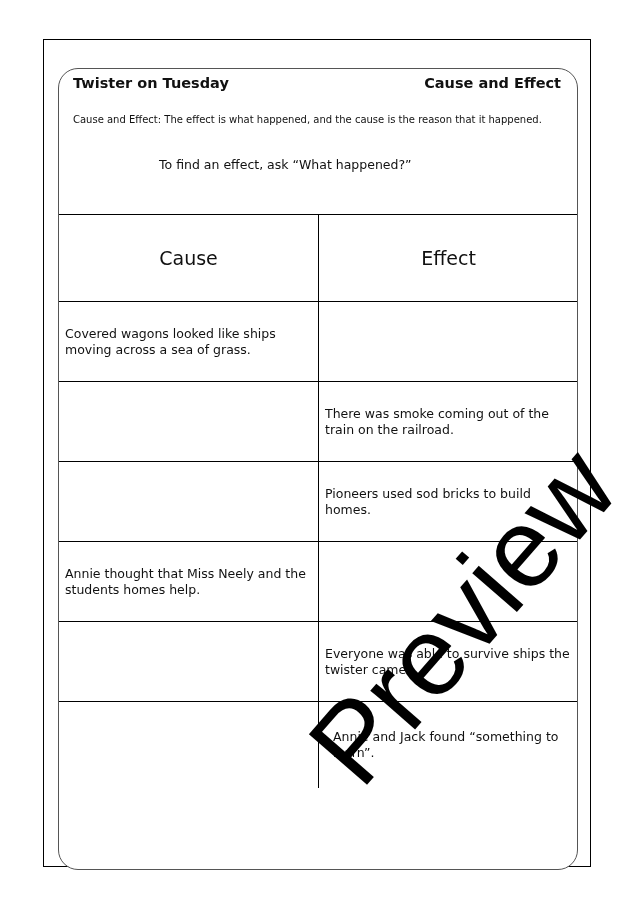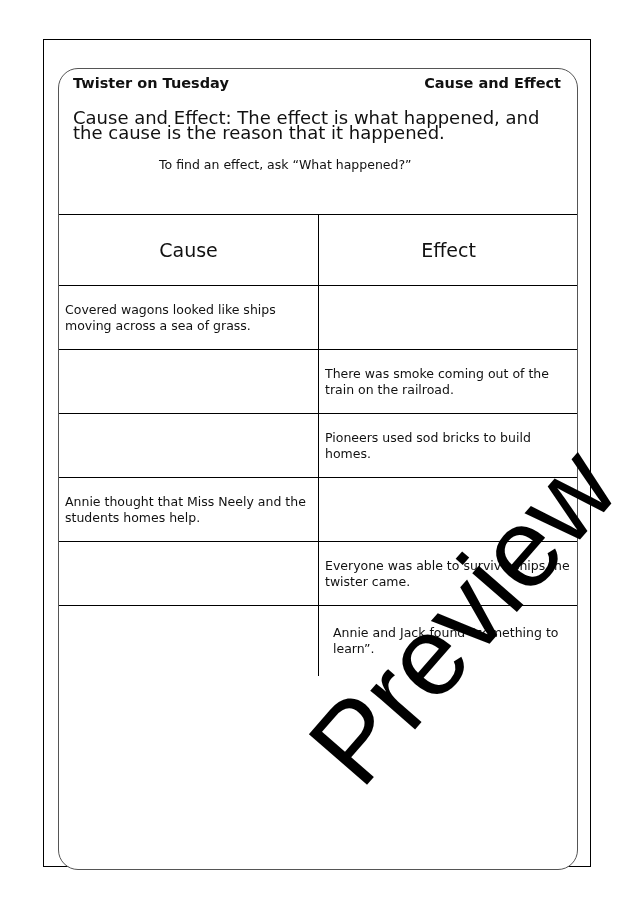--- a/index.html
+++ b/index.html
@@ -1,25 +1,25 @@
 <!DOCTYPE html>
 <html><head>
   <meta charset="utf-8">
   <style>
     html, body { margin: 0; padding: 0; background: #ffffff; }
     body { width: 638px; height: 909px; position: relative; overflow: hidden; font-family: "DejaVu Sans", sans-serif; color: #111; }
     .outer-frame { position: absolute; left: 43px; top: 39px; width: 548px; height: 828px; border: 1px solid #000; box-sizing: border-box; }
     .card { position: absolute; left: 58px; top: 68px; width: 520px; height: 802px; border: 1px solid #555; border-radius: 20px; box-sizing: border-box; overflow: hidden; background: #fff; }
     .title-left { position: absolute; left: 14px; top: 6px; font-size: 14.5px; font-weight: bold; }
     .title-right { position: absolute; right: 16px; top: 6px; font-size: 14.5px; font-weight: bold; }
-    .intro { position: absolute; left: 14px; top: 41px; width: 480px; font-size: 18px; line-height: 15px; }
+    .intro { position: absolute; left: 14px; top: 41px; width: 480px; font-size: 10px; line-height: 20px; }
     .tips { position: absolute; left: 100px; top: 88px; font-size: 12.5px; line-height: 15px; }
     .tips div { white-space: nowrap; }
     table.grid { position: absolute; left: -1px; top: 145px; width: 520px; border-collapse: collapse; table-layout: fixed; }
-    table.grid td, table.grid th { border: 1px solid #000; vertical-align: middle; padding: 0 6px; font-size: 12.5px; line-height: 16px; font-weight: normal; text-align: left; }
+    table.grid td, table.grid th { border: 1px solid #000; vertical-align: middle; padding: 8px 6px; font-size: 12.5px; line-height: 16px; font-weight: normal; text-align: left; }
     table.grid col.c1 { width: 260px; }
     table.grid col.c2 { width: 260px; }
     table.grid th { height: 70px; text-align: center; font-size: 19px; }
     table.grid td { height: 63px; }
     table.grid tr.last td { height: 70px; border-bottom: none; }
     table.grid td.indent { padding-left: 14px; }
     .watermark { position: absolute; left: 230px; top: 320px; width: 360px; height: 120px; font-size: 112px; font-family: "Liberation Sans", sans-serif; color: #000; transform-origin: 0 0; transform: translate(60px, 410px) rotate(-49deg); white-space: nowrap; pointer-events: none; line-height: 1; }
   </style>
 </head>
 <body>

